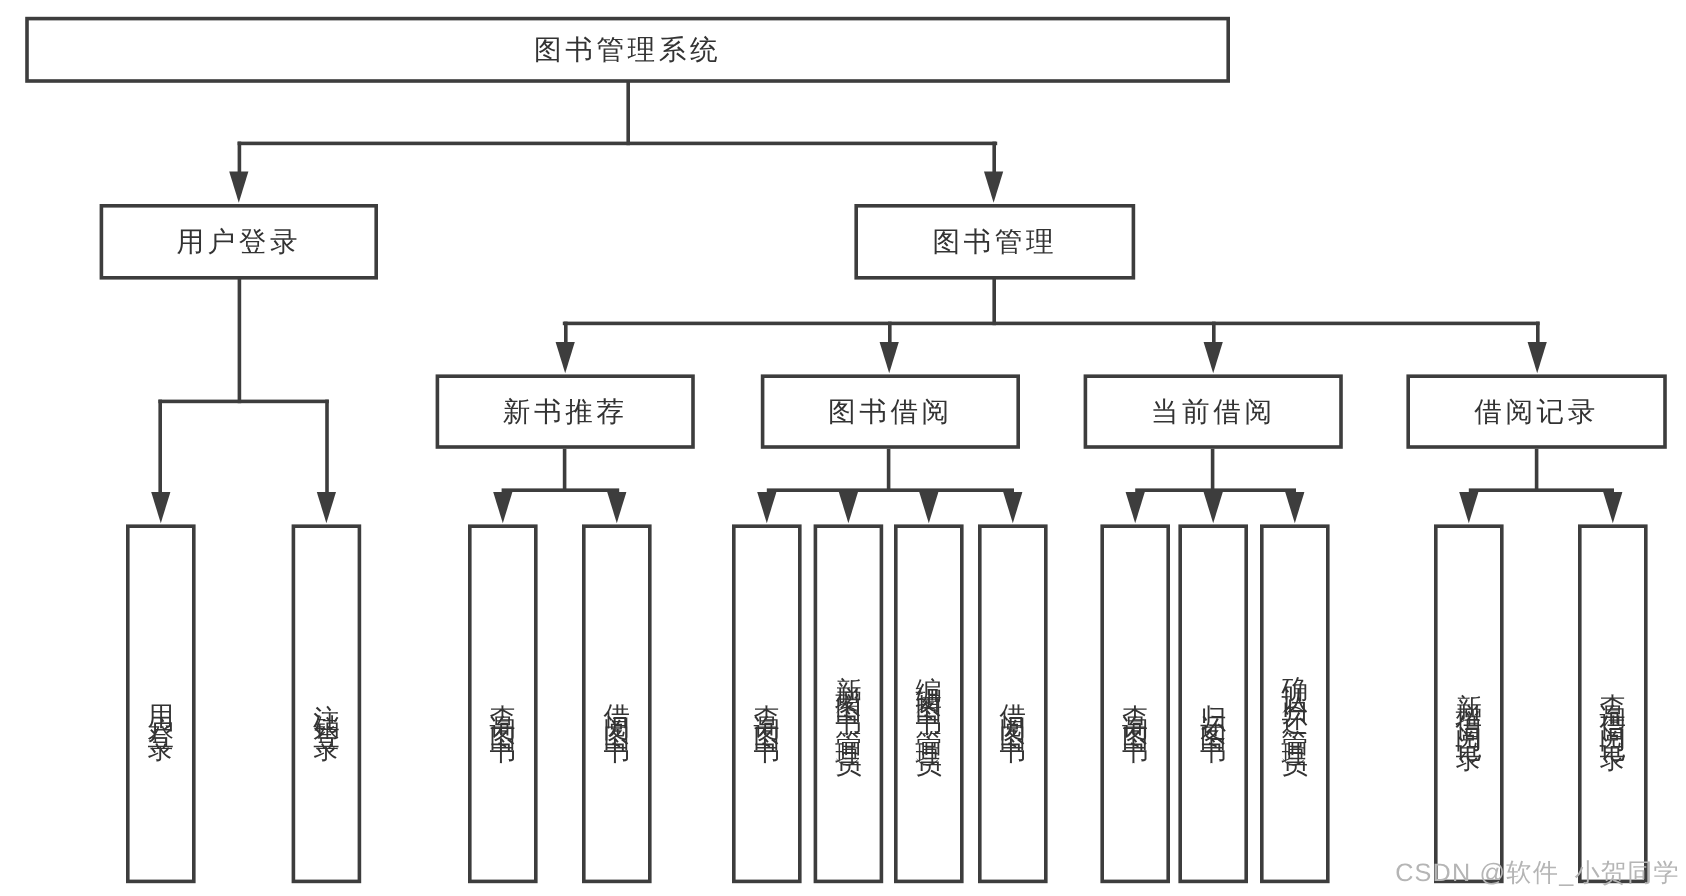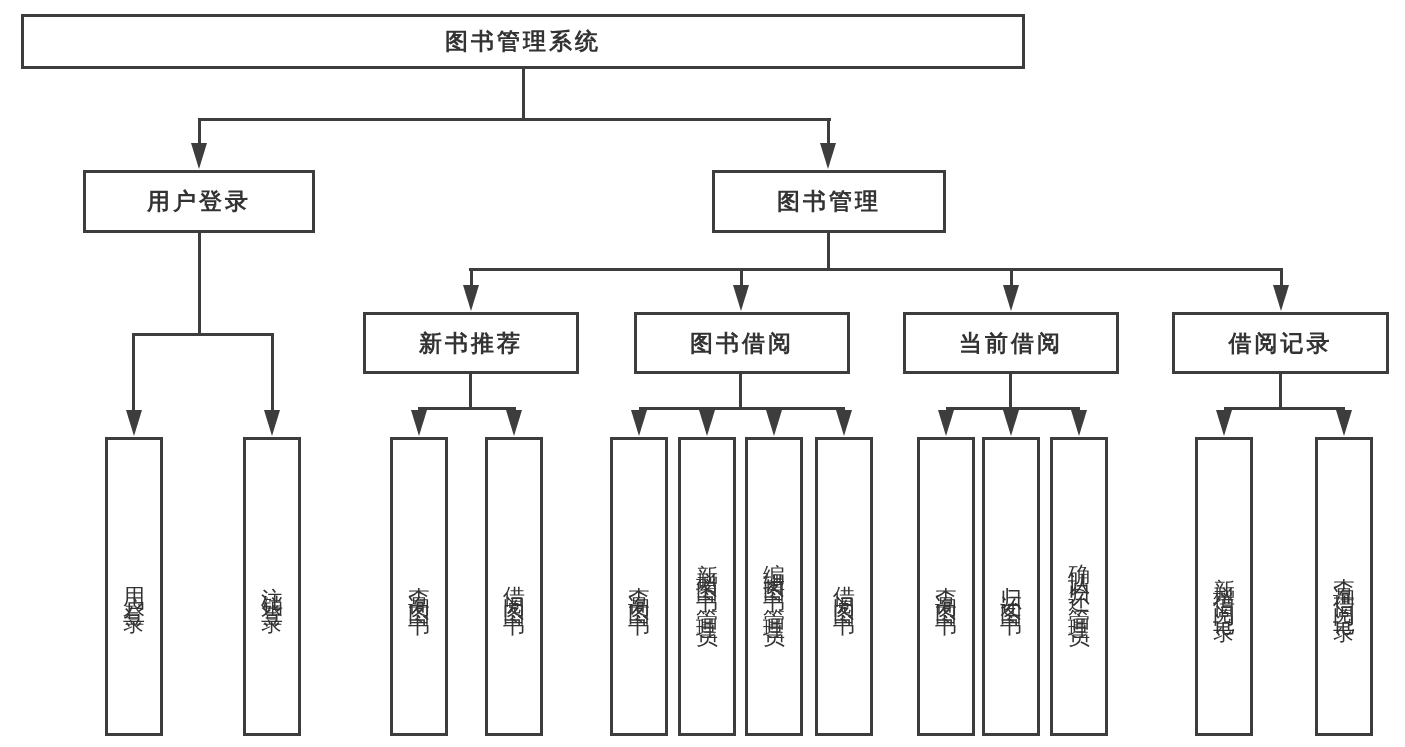--- a/index.html
+++ b/index.html
@@ -22,21 +22,20 @@
     box-sizing: border-box;
     display: flex;
     align-items: center;
     justify-content: center;
     color: #333333;
   }
   .hlabel {
     font-size: 23px;
     letter-spacing: 3px;
     white-space: nowrap;
-    font-weight: bold;
   }
   .vlabel {
     writing-mode: vertical-rl;
     text-orientation: mixed;
     font-size: 22px;
     line-height: 1;
     letter-spacing: 9px;
     white-space: nowrap;
     color: #333333;
   }
@@ -176,14 +175,15 @@
     <span class="vlabel">确认归还（管理员）</span>
   </div>
 
   <div class="box" style="left:1195px; top:437px; width:58px; height:299px;">
     <span class="vlabel">新增借阅记录</span>
   </div>
   <div class="box" style="left:1315px; top:437px; width:58px; height:299px;">
     <span class="vlabel">查询借阅记录</span>
   </div>
 
+  <div class="watermark">CSDN @软件_小贺同学</div>
 
 </div>
 
 </body></html>

